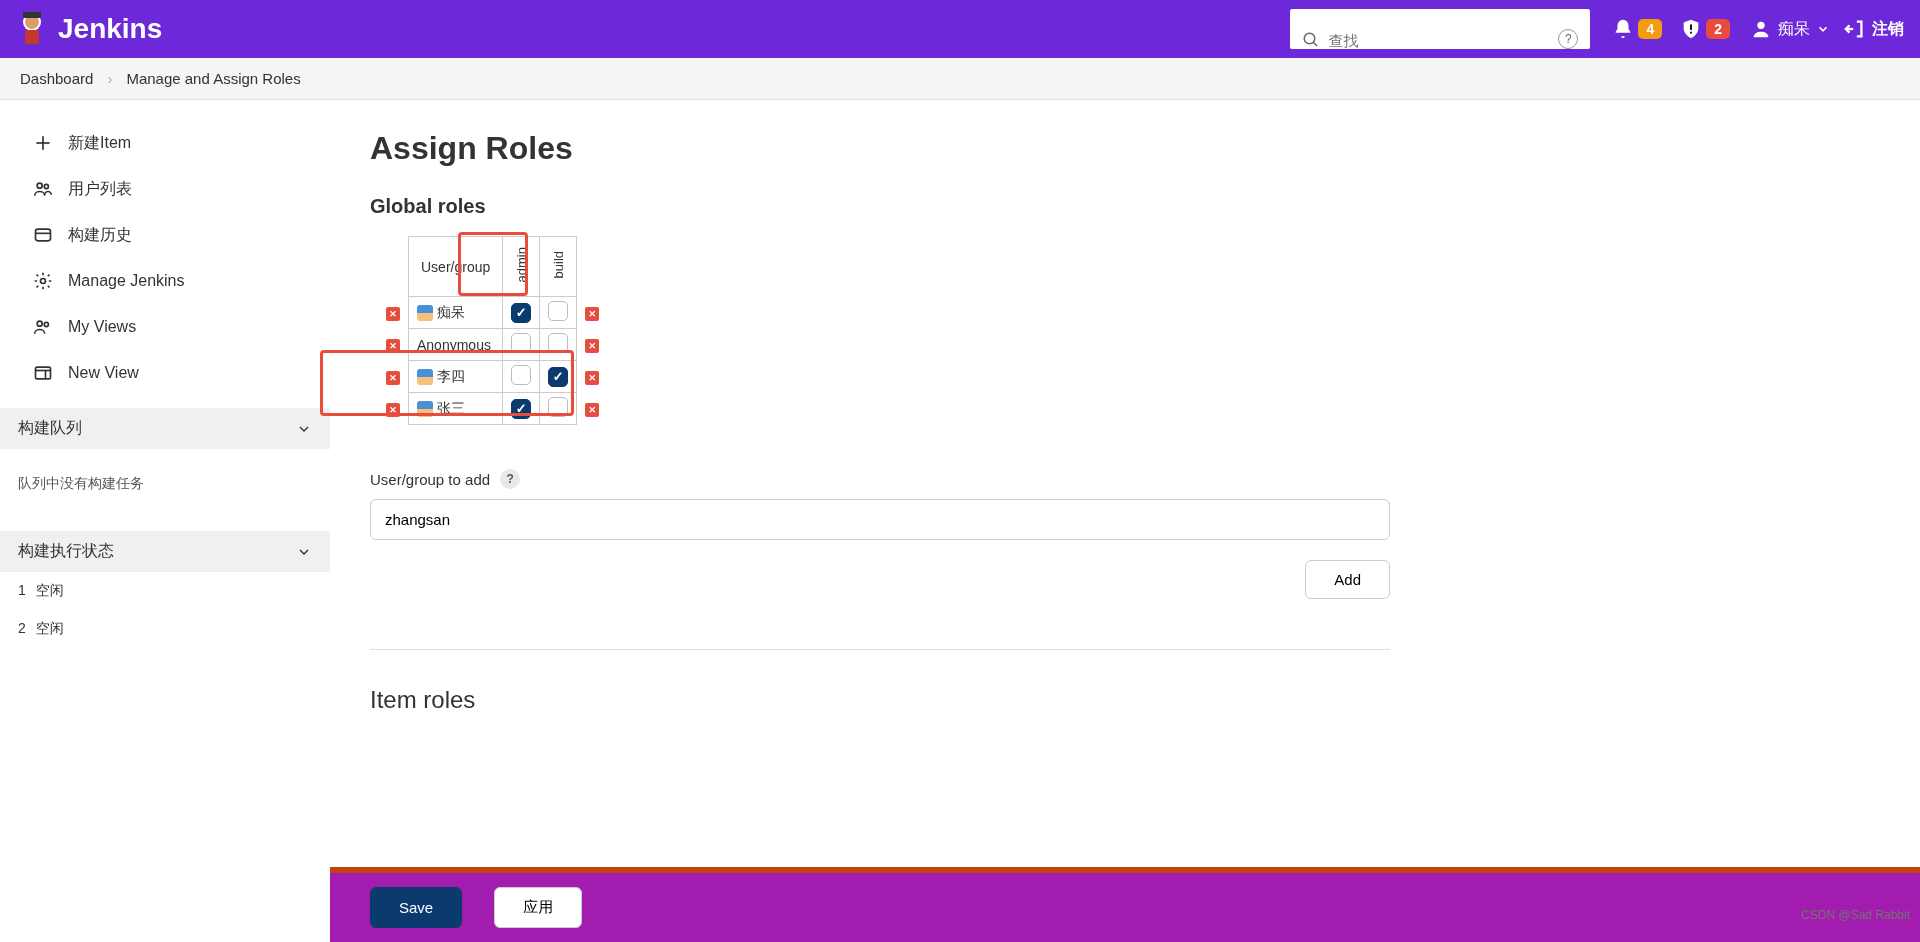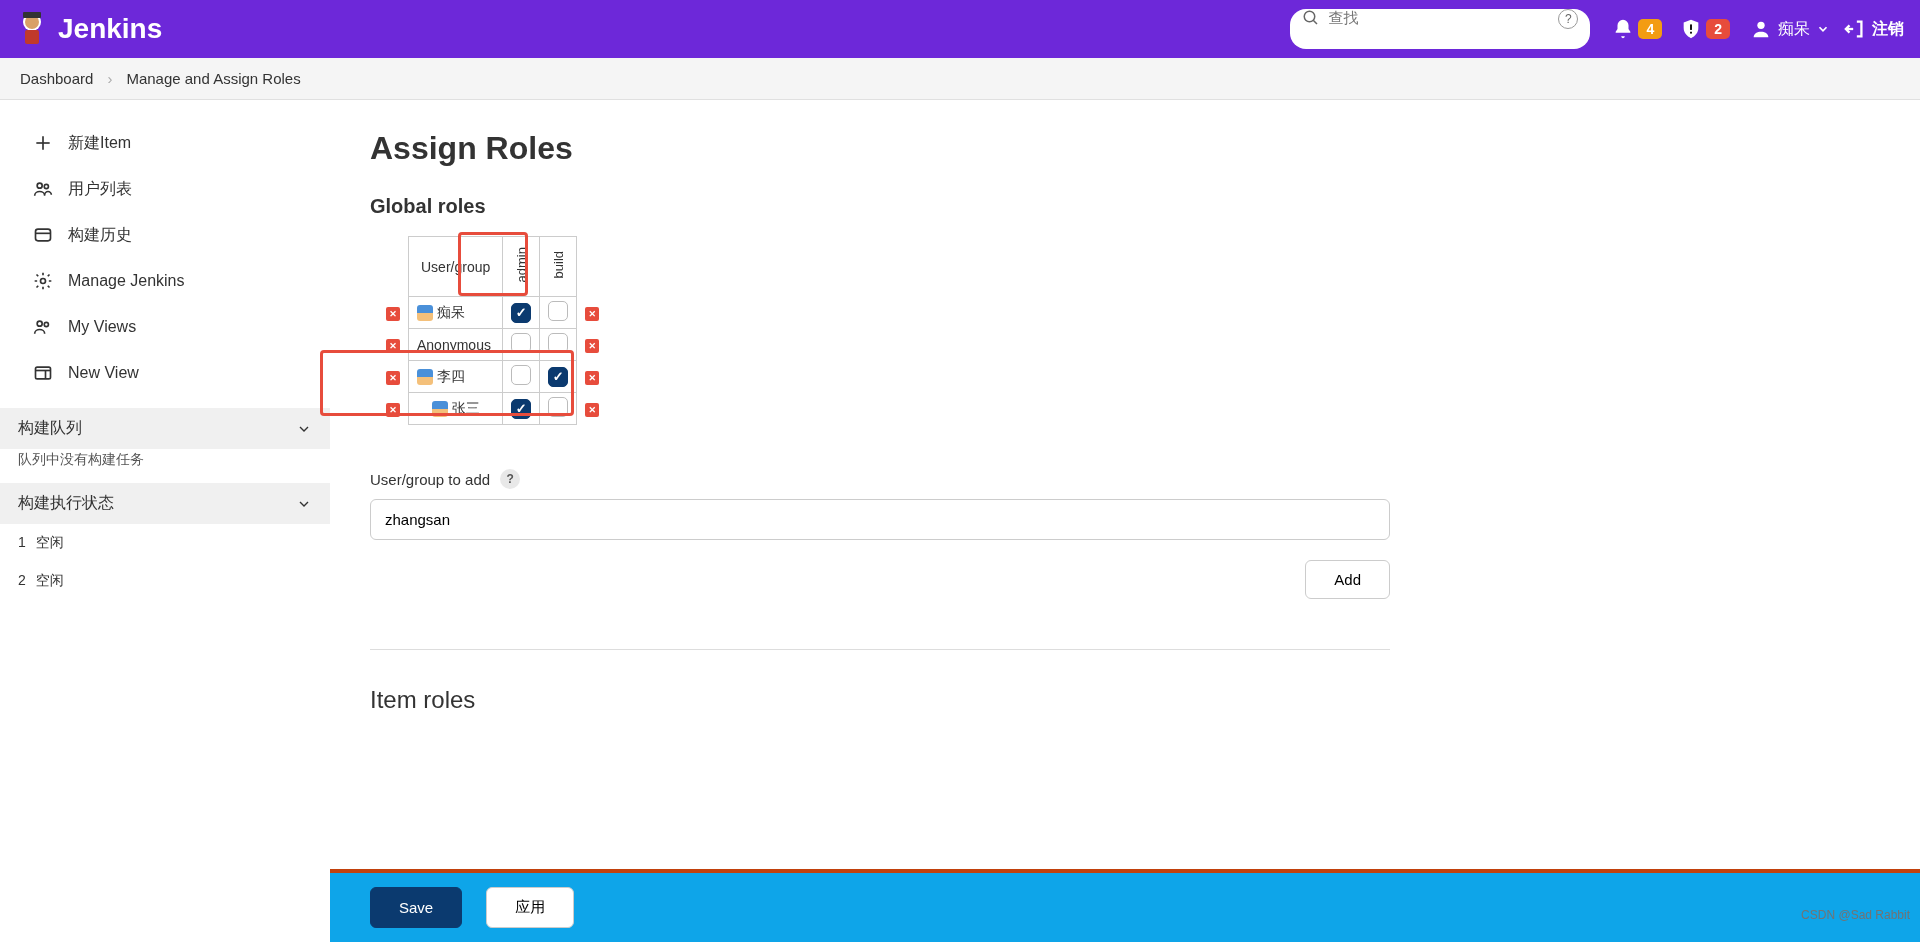--- a/index.html
+++ b/index.html
@@ -1,39 +1,39 @@
 <!DOCTYPE html>
 <html><head>
 <meta charset="utf-8">
 <style>
 *{margin:0;padding:0;box-sizing:border-box;font-family:"Segoe UI",Arial,sans-serif}
 body{background:#fff;color:#333}
 .header{background:#6d28d9;height:58px;display:flex;align-items:center;padding:0 16px;gap:16px}
 .logo-area{display:flex;align-items:center;gap:10px;color:#fff;font-size:28px;font-weight:bold;font-family:Georgia,serif}
 .logo-img{width:32px;height:40px;display:flex;align-items:center;justify-content:center;font-size:26px}
 .header-spacer{flex:1}
-.search-box{background:#fff;border-radius:16px;height:40px;width:300px;display:flex;align-items:flex-start;padding:0 12px;gap:8px}
+.search-box{background:#fff;border-radius:2px;height:40px;width:300px;display:flex;align-items:flex-end;padding:0 12px;gap:8px}
 .search-box input{border:none;outline:none;flex:1;font-size:15px}
 .search-box .help-icon{color:#666;border:1.5px solid #999;border-radius:50%;width:20px;height:20px;display:flex;align-items:center;justify-content:center;font-size:12px;cursor:pointer}
 .header-icons{display:flex;align-items:center;gap:6px;color:#fff}
 .notif-group{display:flex;align-items:center;gap:4px;padding:4px 6px}
 .badge{border-radius:5px;padding:2px 8px;font-size:14px;font-weight:bold;color:#fff}
 .badge-orange{background:#f39c12}
 .badge-red{background:#e74c3c}
 .user-menu{display:flex;align-items:center;gap:6px;cursor:pointer;padding:0 8px}
 .logout-link{display:flex;align-items:center;gap:6px;cursor:pointer;font-weight:bold}
 .breadcrumb{background:#f5f5f5;border-bottom:1px solid #e0e0e0;padding:12px 20px;display:flex;align-items:center;gap:14px;font-size:15px}
 .breadcrumb a{color:#333;text-decoration:none;cursor:pointer}
 .breadcrumb-sep{color:#aaa}
 .layout{display:flex}
 .sidebar{width:330px;padding:20px 0}
 .side-item{display:flex;align-items:center;gap:14px;padding:12px 32px;cursor:pointer;font-size:16px}
 .side-icon{width:22px;height:22px;display:flex;align-items:center;justify-content:center;color:#333}
 .side-section{background:#f0f0f0;padding:10px 18px;display:flex;justify-content:space-between;align-items:center;font-weight:normal;margin-top:12px;cursor:pointer}
-.side-subitem{padding:2px 18px;font-size:14px;color:#555}
+.side-subitem{padding:26px 18px;font-size:14px;color:#555}
 .exec-item{padding:10px 18px;font-size:14px;color:#333;display:flex;gap:10px}
 .main{flex:1;padding:30px 40px 120px}
 h1{font-size:32px;font-weight:bold;margin-bottom:28px}
 h2{font-size:20px;font-weight:bold;margin-bottom:18px}
 h3{font-size:24px;font-weight:normal;margin-top:36px}
 .role-table{border-collapse:collapse;margin-left:8px}
 .role-table td,.role-table th{border:1px solid #ccc;padding:4px 8px;text-align:center;font-size:14px;position:relative}
 .role-table th.usergroup{font-weight:normal;padding:8px 12px}
 .role-table th.rotated{height:60px;width:28px;padding:0}
 .role-table th.rotated span{writing-mode:vertical-rl;text-orientation:mixed;transform:rotate(180deg);font-weight:normal;font-size:13px}
@@ -43,21 +43,21 @@
 .chk.checked{background:#0b3a6f;border-color:#0b3a6f;color:#fff}
 .chk.checked::after{content:"✓";font-size:13px;font-weight:bold}
 .highlight-roles{border:3px solid #e74c3c;position:absolute;border-radius:4px;pointer-events:none}
 .table-wrap{position:relative;display:inline-block}
 .form-section{margin-top:40px}
 .form-label{display:flex;align-items:center;gap:10px;margin-bottom:10px;font-size:15px}
 .help-round{width:20px;height:20px;border-radius:50%;background:#e8e8e8;color:#555;display:flex;align-items:center;justify-content:center;font-size:12px;font-weight:bold;cursor:pointer}
 .text-input{width:100%;max-width:1020px;padding:11px 14px;border:1.5px solid #ccc;border-radius:6px;font-size:15px}
 .btn-row{display:flex;justify-content:flex-end;max-width:1020px;margin-top:20px}
 .btn{padding:10px 28px;border-radius:6px;font-size:15px;font-weight:normal;cursor:pointer;border:1.5px solid #ccc;background:#fff}
-.bottom-bar{position:fixed;bottom:0;left:330px;right:0;background:#0ea5e9;border-top:4px solid #c2410c;padding:14px 40px;display:flex;gap:24px}
+.bottom-bar{position:fixed;bottom:0;left:330px;right:0;background:#a21caf;border-top:6px solid #c2410c;padding:14px 40px;display:flex;gap:32px}
 .btn-primary{background:#0b3a6f;color:#fff;border-color:#0b3a6f}
 hr.divider{border:none;border-top:1px solid #ddd;margin-top:50px;max-width:1020px}
 .watermark{position:fixed;bottom:20px;right:10px;color:#737373;font-size:12px}
 svg{display:block}
 </style>
 </head>
 <body>
 
 <div class="header">
   <div class="logo-area">
@@ -239,21 +239,21 @@
             </tr>
             <tr>
               <td style="border:none"><span class="del-icon">✕</span></td>
               <td style="text-align:left"><span class="user-icon"></span>李四</td>
               <td><span class="chk"></span></td>
               <td><span class="chk checked"></span></td>
               <td style="border:none"><span class="del-icon">✕</span></td>
             </tr>
             <tr>
               <td style="border:none"><span class="del-icon">✕</span></td>
-              <td style="text-align:center"><span class="user-icon"></span>张三</td>
+              <td style="text-align:left"><span class="user-icon"></span>张三</td>
               <td><span class="chk checked"></span></td>
               <td><span class="chk"></span></td>
               <td style="border:none"><span class="del-icon">✕</span></td>
             </tr>
           </tbody>
       </table>
       <div class="highlight-roles" style="top:-4px;left:88px;width:70px;height:64px"></div>
       <div class="highlight-roles" style="top:114px;left:-50px;width:254px;height:66px"></div>
     </div>
 

